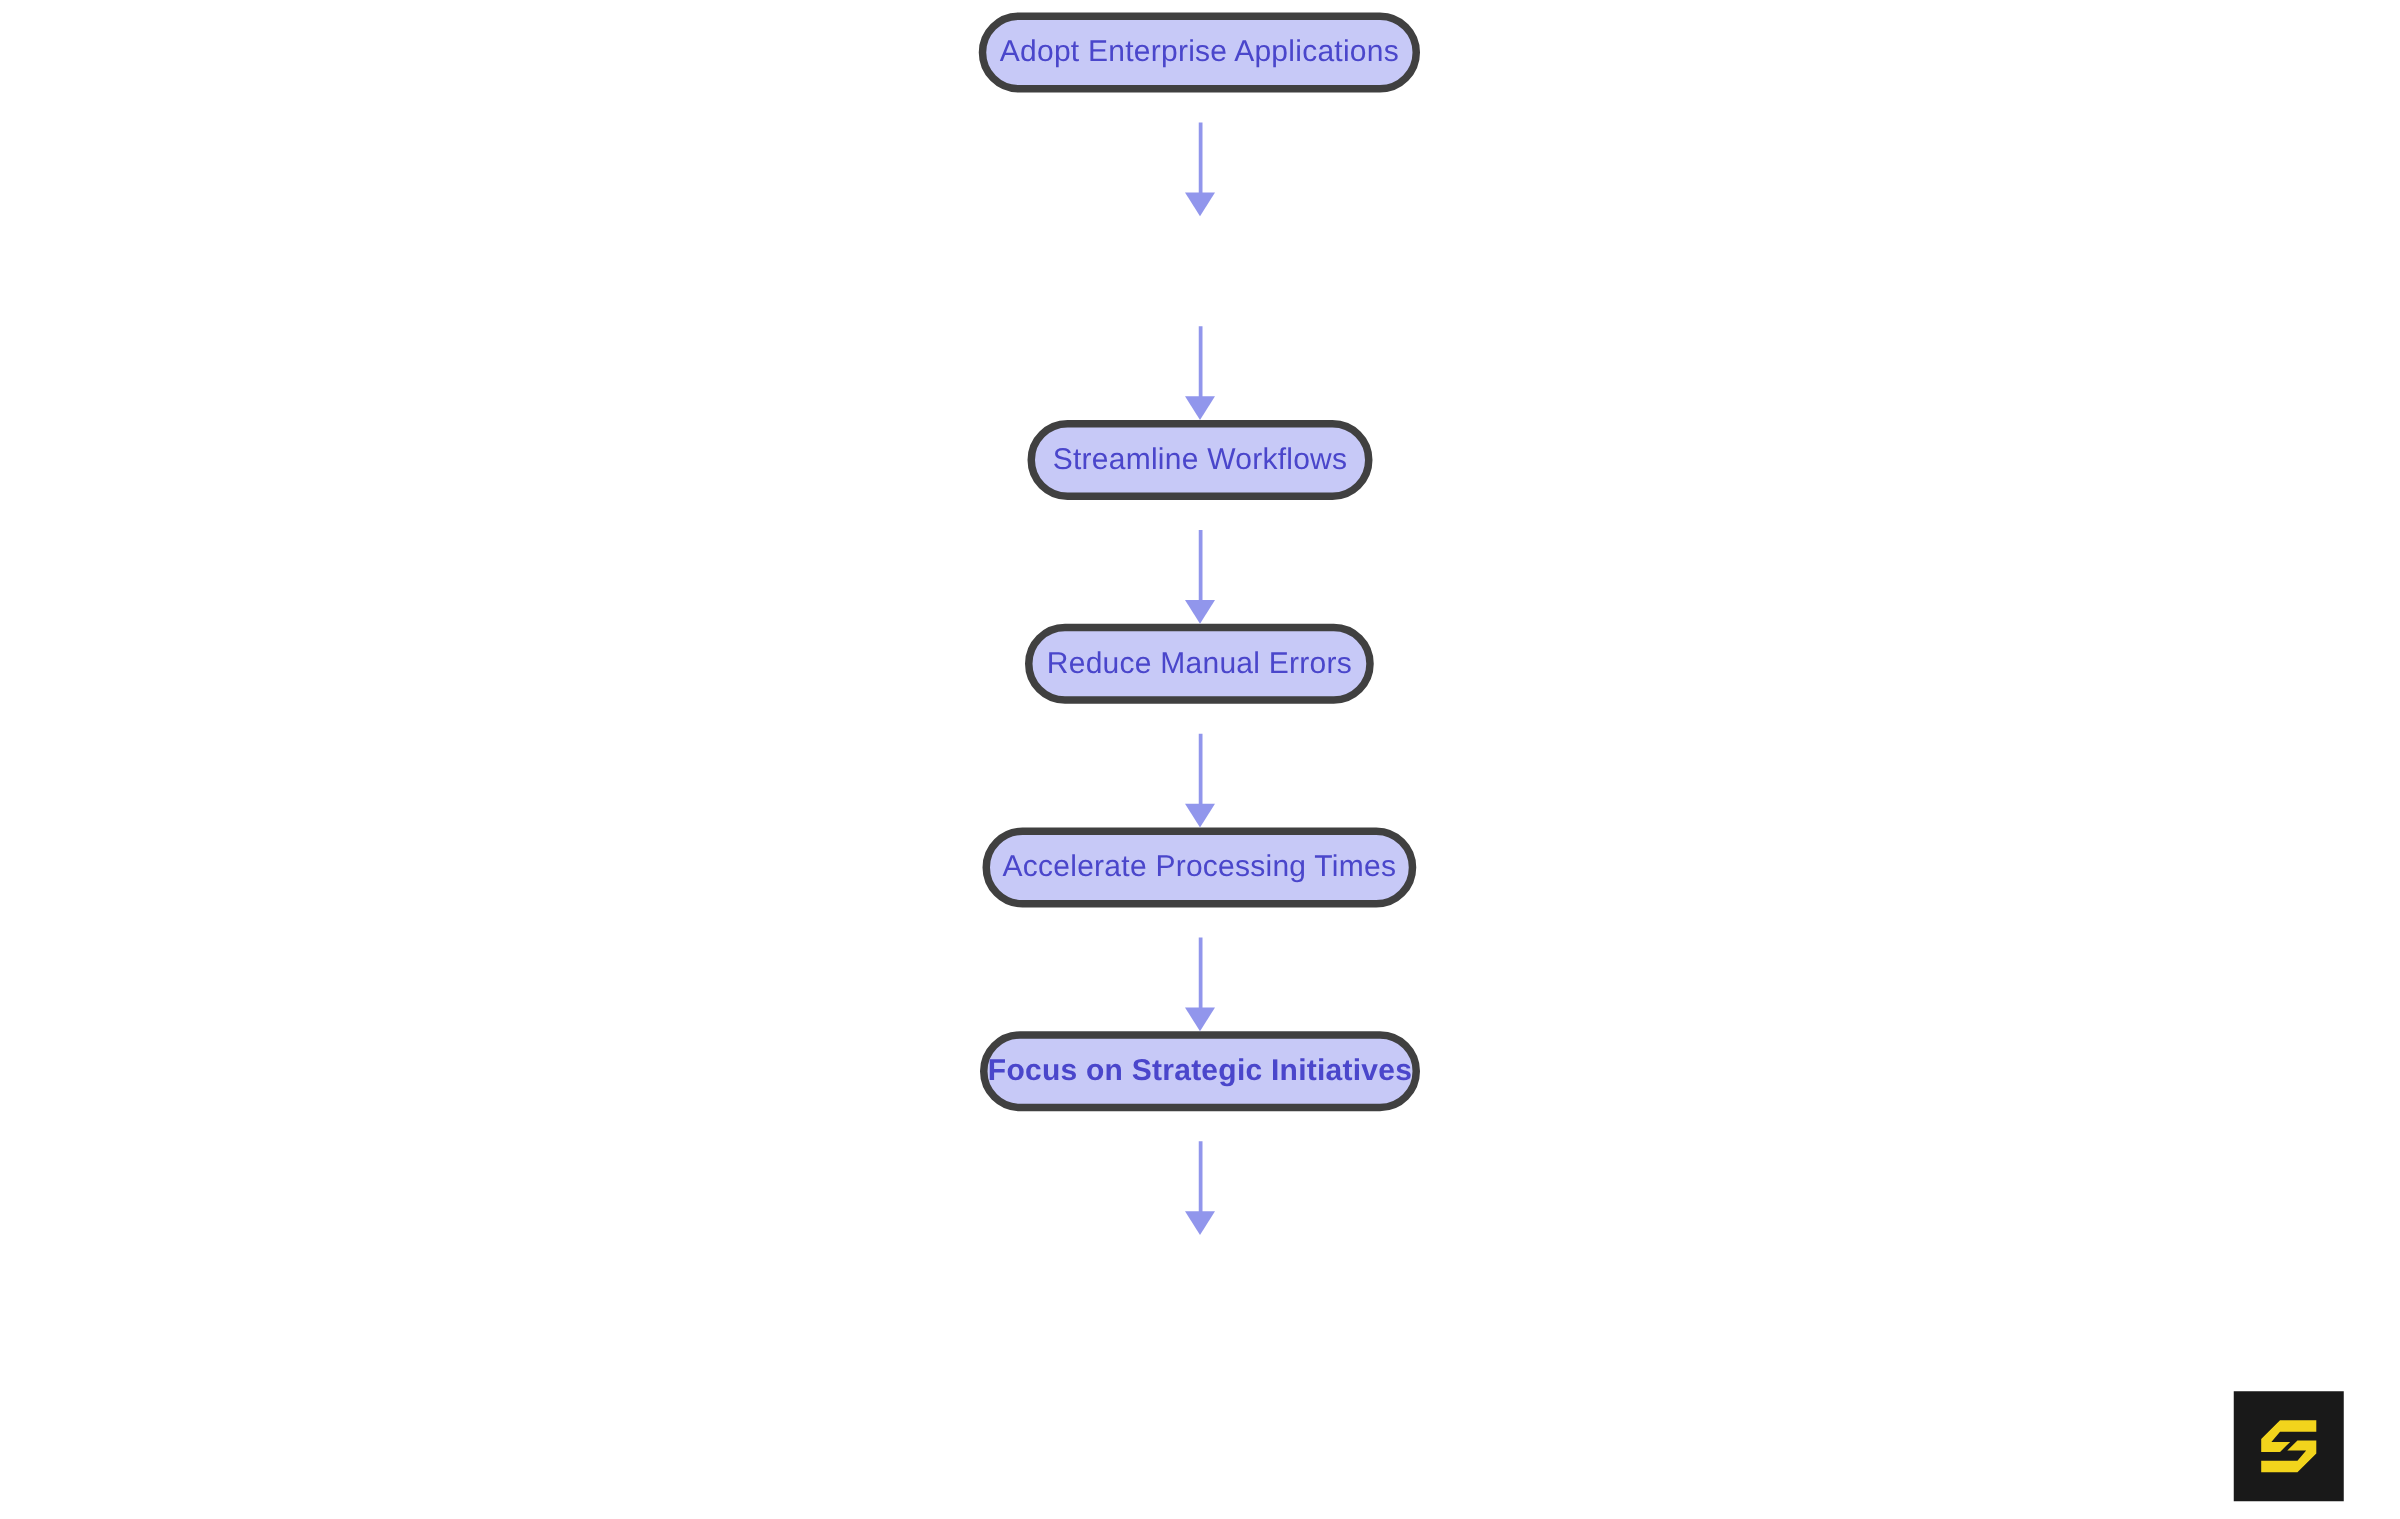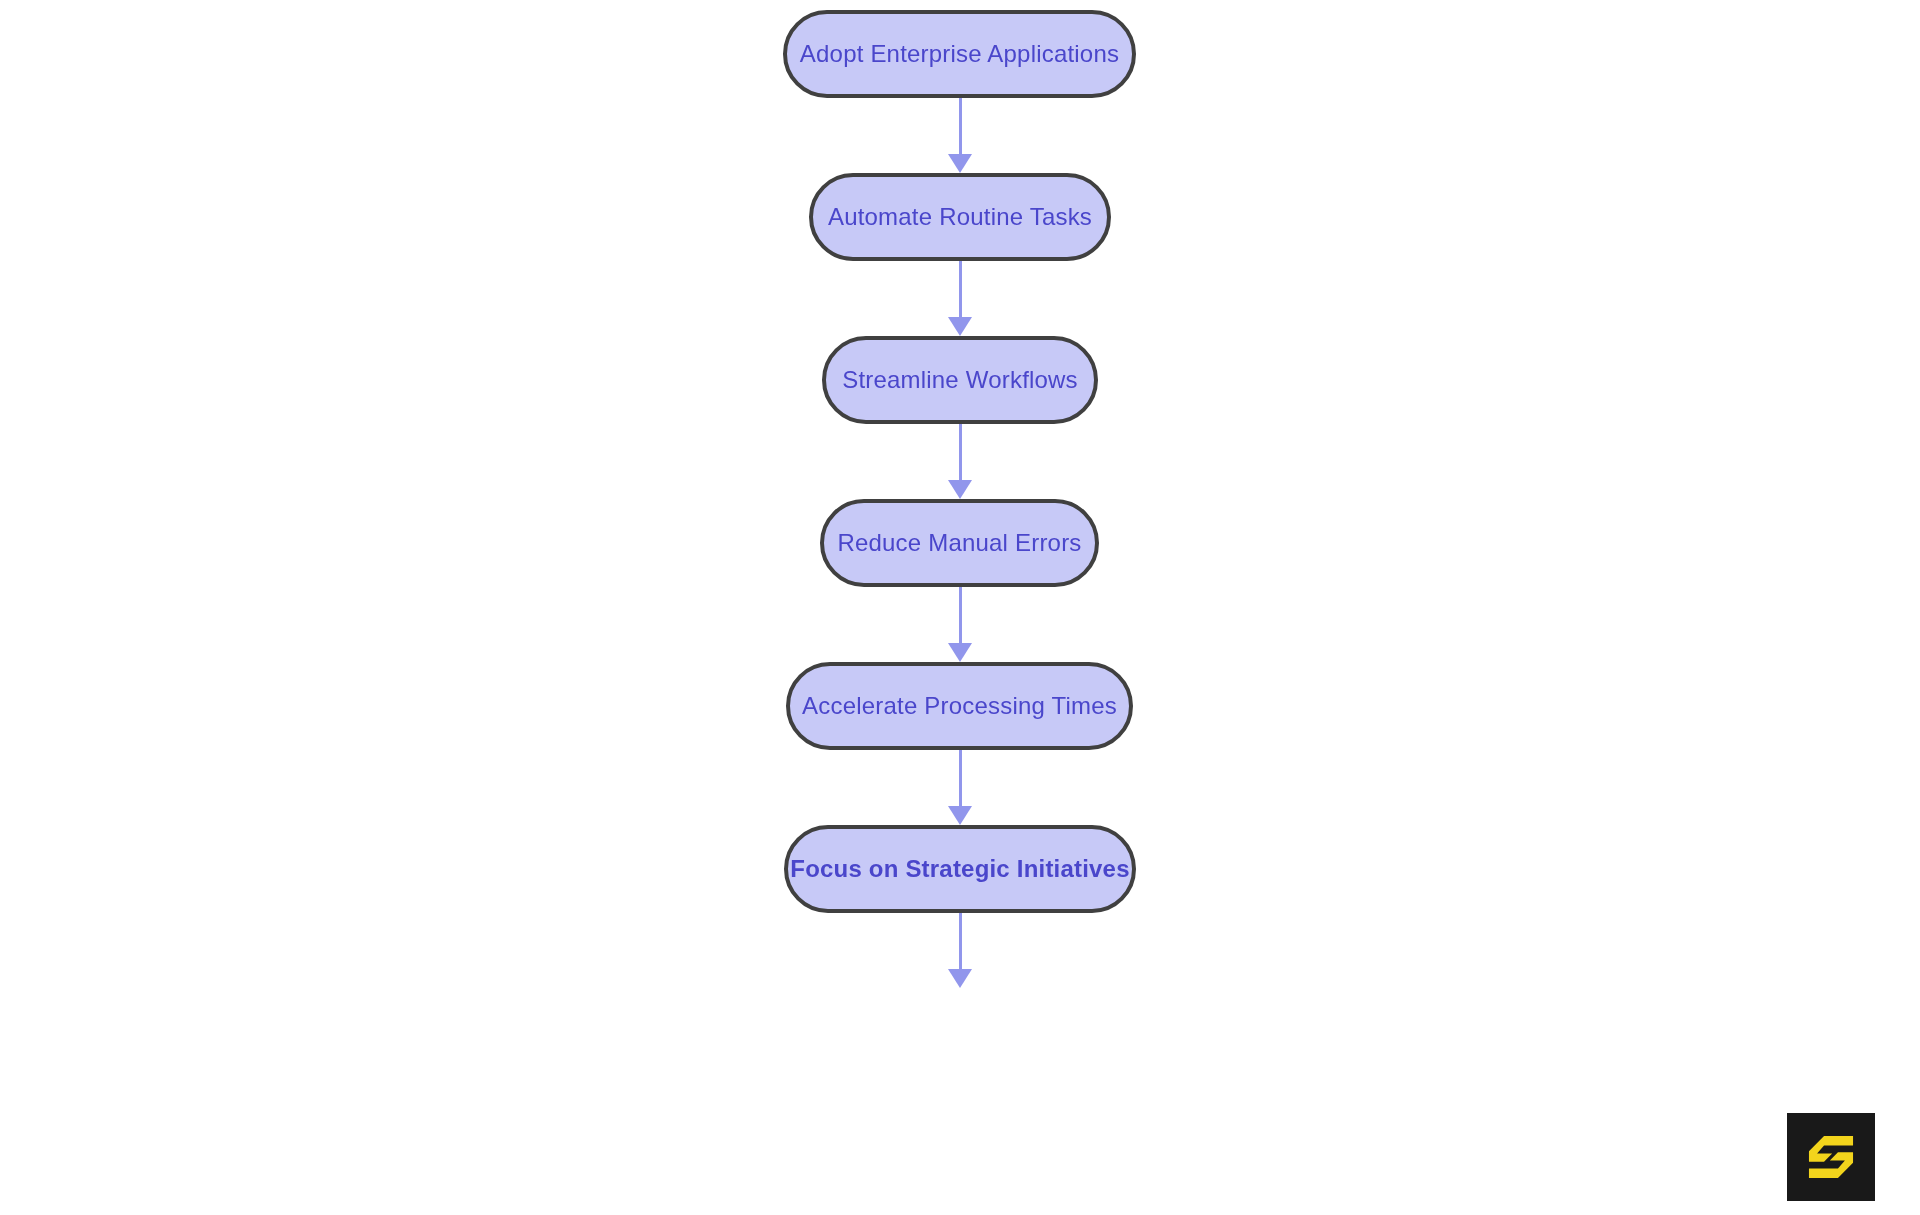--- a/index.html
+++ b/index.html
@@ -6,24 +6,24 @@
   .canvas {
     position: relative;
     width: 1920px;
     height: 1215px;
     background: #ffffff;
     overflow: hidden;
     font-family: "Liberation Sans", sans-serif;
   }
   .node {
     position: absolute;
-    height: 88px;
+    height: 64px;
     border-radius: 44px;
     background: #c7c9f7;
-    border: 4px solid #404040;
+    border: 6px solid #404040;
     box-sizing: border-box;
     display: flex;
     align-items: center;
     justify-content: center;
   }
   .node-label {
     color: #4a46cb;
     font-size: 24px;
     letter-spacing: 0.2px;
     white-space: nowrap;
@@ -64,23 +64,20 @@
   .logo-badge svg { display: block; }
 </style>
 </head>
 <body>
 
 <div class="canvas">
 
   <div class="node" style="left:783px; top:10px;  width:353px;">
     <span class="node-label">Adopt Enterprise Applications</span>
   </div>
-  <div class="node" style="left:809px; top:173px; width:302px;">
-    <span class="node-label">Automate Routine Tasks</span>
-  </div>
   <div class="node" style="left:820px; top:499px; width:279px;">
     <span class="node-label">Reduce Manual Errors</span>
   </div>
   <div class="node" style="left:822px; top:336px; width:276px;">
     <span class="node-label">Streamline Workflows</span>
   </div>
   <div class="node" style="left:786px; top:662px; width:347px;">
     <span class="node-label">Accelerate Processing Times</span>
   </div>
   <div class="node" style="left:784px; top:825px; width:352px;font-weight:bold;">

